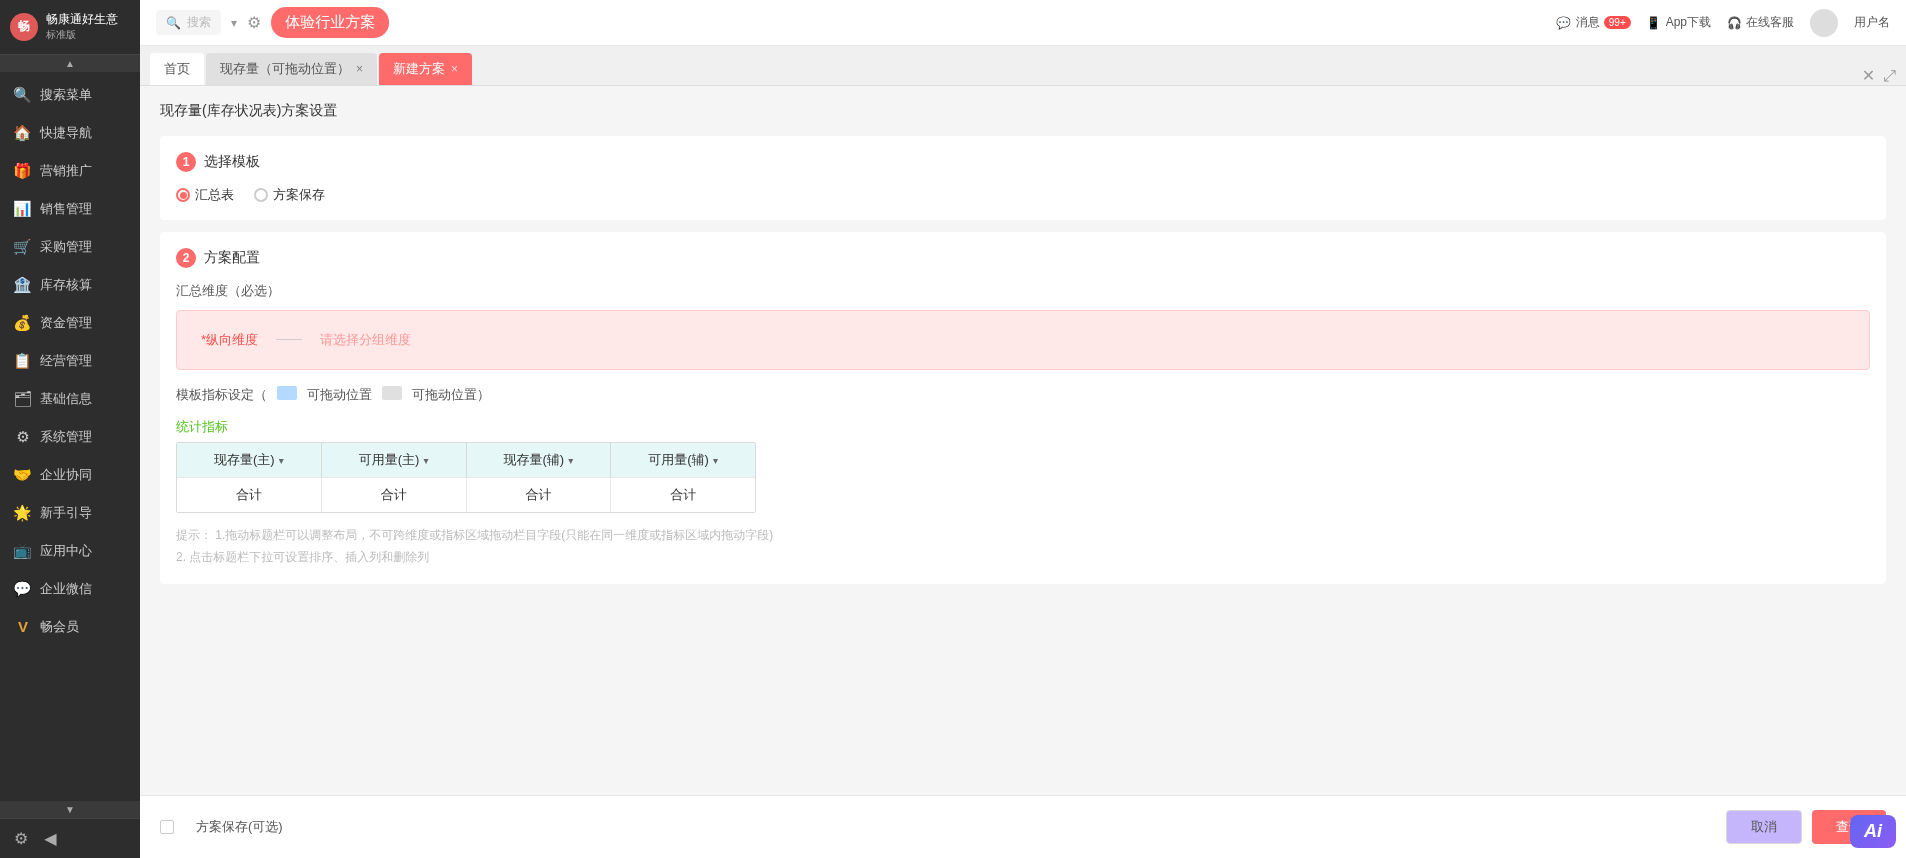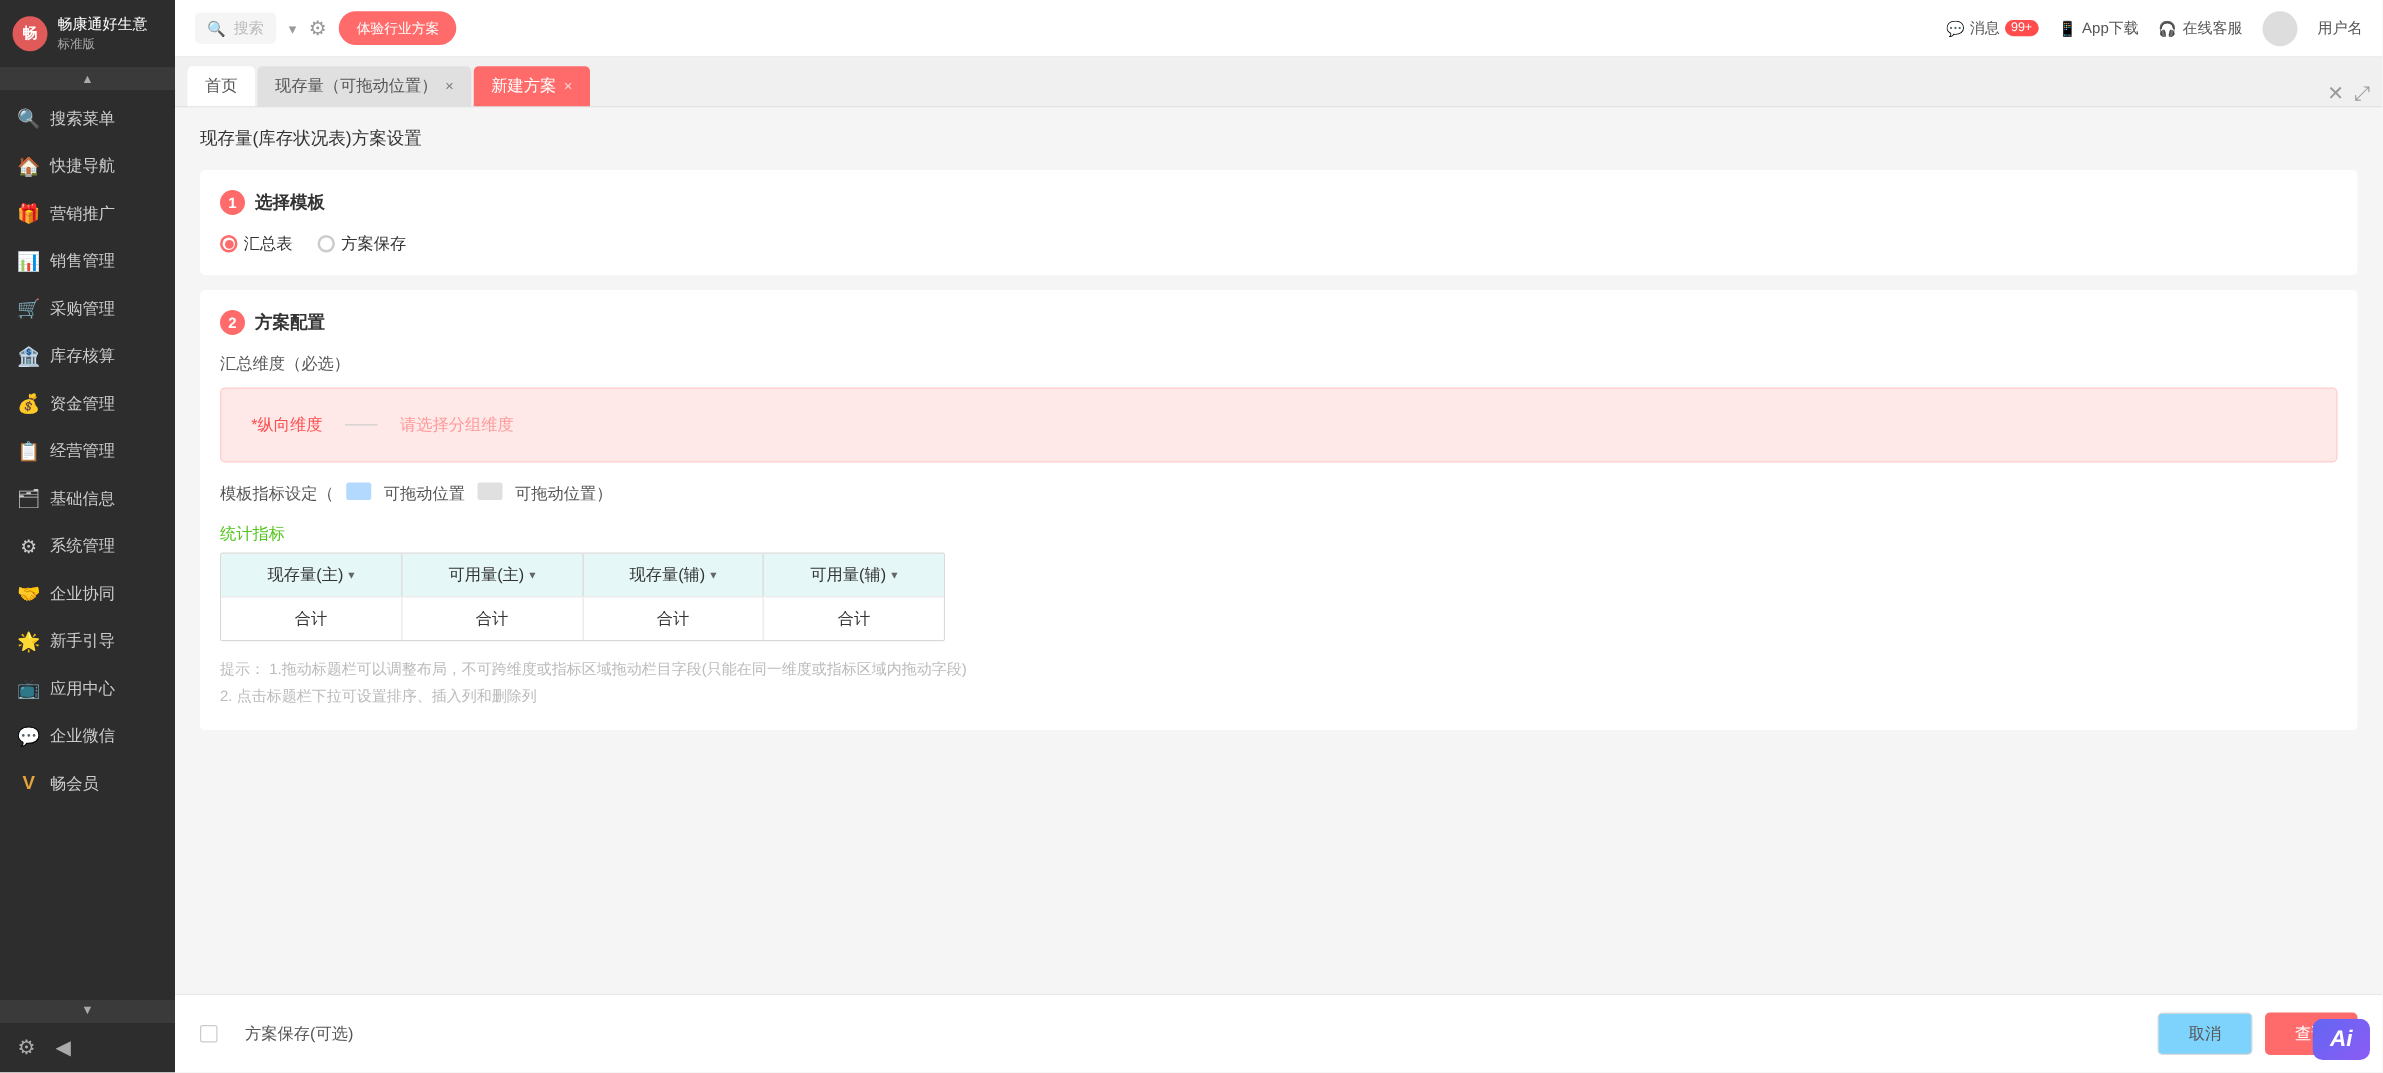--- a/index.html
+++ b/index.html
@@ -86,21 +86,21 @@
       color: #999;
     }
     .topbar-dropdown { color: #999; font-size: 12px; cursor: pointer; }
     .topbar-gear { color: #999; font-size: 16px; cursor: pointer; }
     .topbar-trial-btn {
       background: #ff6b6b;
       color: #fff;
       border: none;
       border-radius: 15px;
       padding: 6px 14px;
-      font-size: 11px;
+      font-size: 15px;
       cursor: pointer;
     }
     .topbar-spacer { flex: 1; }
     .topbar-right { display: flex; align-items: center; gap: 16px; }
     .topbar-msg { display: flex; align-items: center; gap: 4px; font-size: 12px; color: #555; cursor: pointer; }
     .msg-badge {
       background: #ff4d4d;
       color: white;
       border-radius: 10px;
       font-size: 10px;
@@ -191,21 +191,21 @@
       border-radius: 50%;
       background: #ff6b6b;
       color: #fff;
       font-size: 12px;
       display: flex;
       align-items: center;
       justify-content: center;
       font-weight: bold;
       flex-shrink: 0;
     }
-    .section-title { font-size: 14px; color: #333; font-weight: 700; }
+    .section-title { font-size: 14px; color: #333; font-weight: 400; }
 
     
     .radio-group { display: flex; align-items: center; gap: 20px; }
     .radio-item { display: flex; align-items: center; gap: 5px; cursor: pointer; font-size: 13px; color: #333; }
     .radio-circle {
       width: 14px;
       height: 14px;
       border-radius: 50%;
       border: 2px solid #ccc;
       display: flex;
@@ -331,21 +331,21 @@
       height: 14px;
       border: 1px solid #ccc;
       border-radius: 2px;
       display: flex;
       align-items: center;
       justify-content: center;
     }
     .bottom-actions { display: flex; gap: 10px; }
     .btn-cancel {
       padding: 7px 24px;
-      background: #7dd3fc;
+      background: #c4b5fd;
       border: 1px solid #d9d9d9;
       border-radius: 4px;
       font-size: 13px;
       color: #555;
       cursor: pointer;
     }
     .btn-query {
       padding: 7px 24px;
       background: #ff6b6b;
       border: none;

